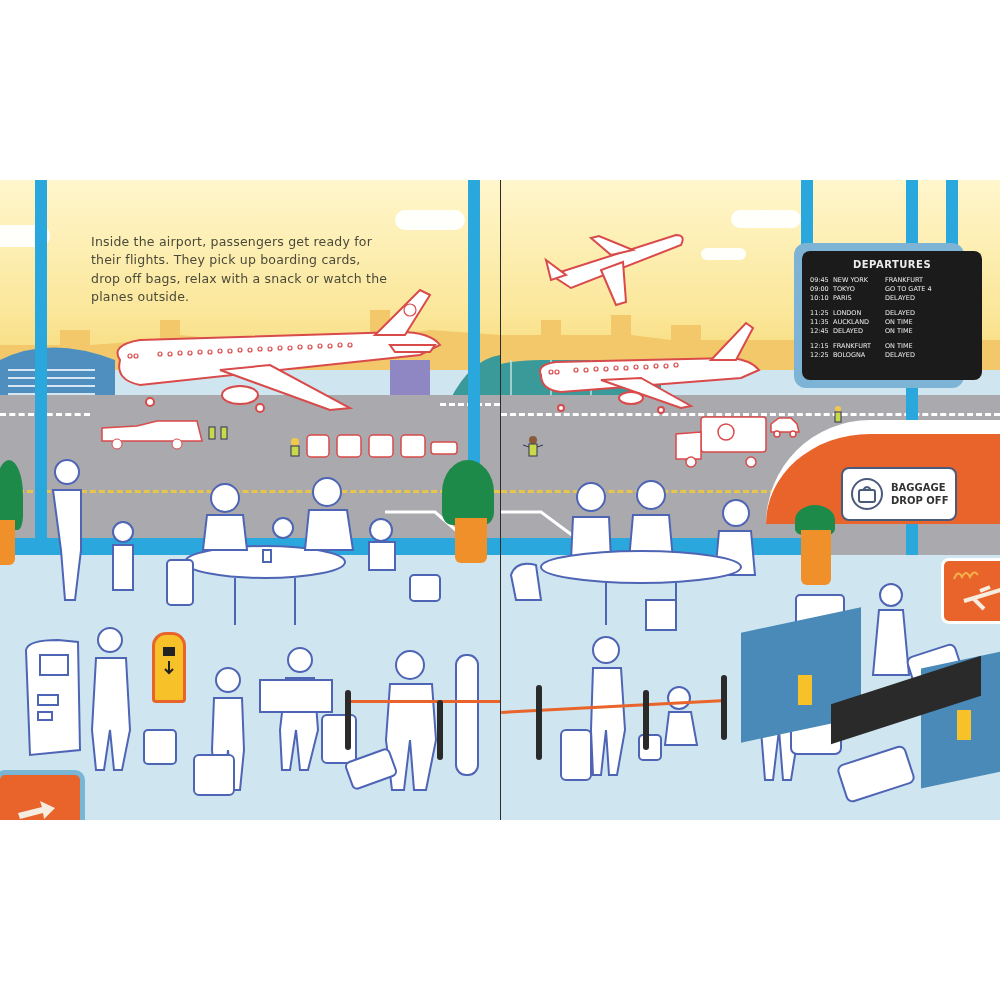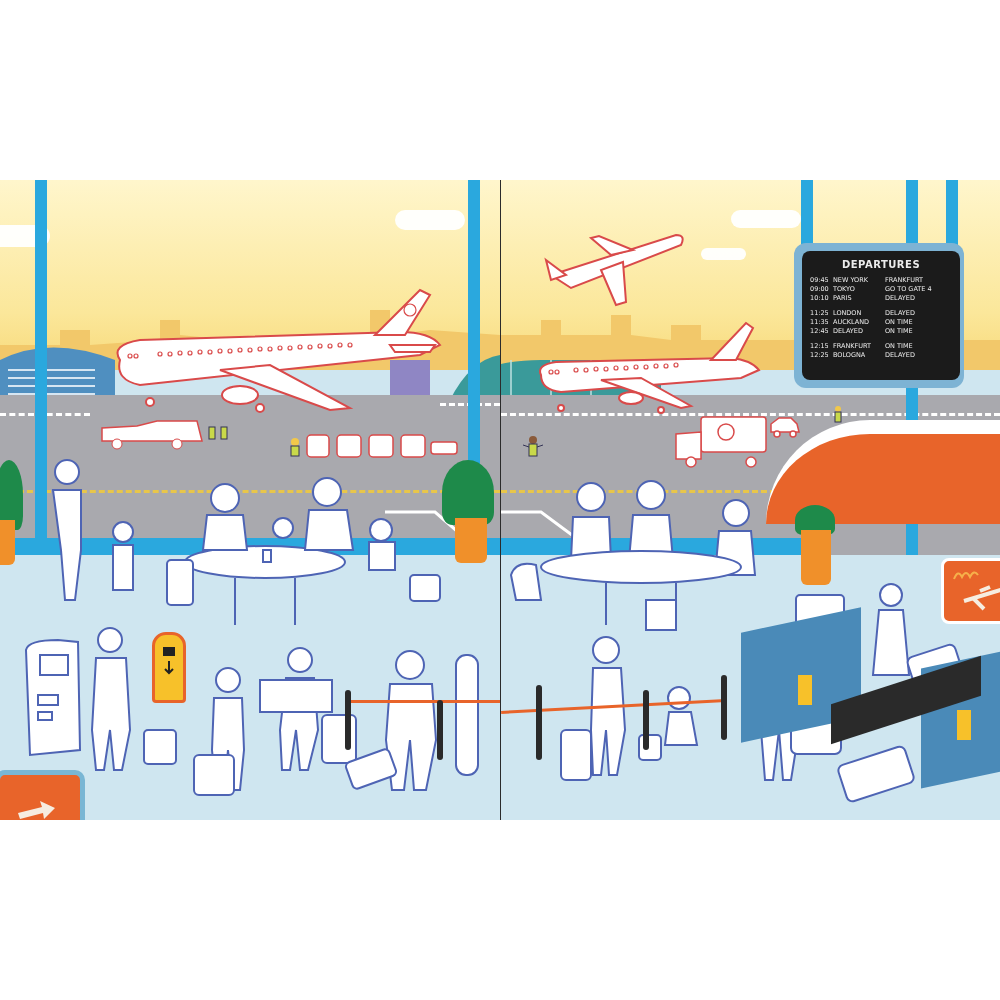--- a/index.html
+++ b/index.html
@@ -13,21 +13,21 @@
   .cloud{position:absolute;background:#ffffff;border-radius:20px;opacity:.95;}
   .skyline{position:absolute;left:0;width:100%;top:110px;height:80px;}
   .tarmac{position:absolute;left:0;top:215px;width:100%;height:160px;background:#a9a9ae;}
   .floor{position:absolute;left:0;top:375px;width:100%;height:265px;background:#cfe6f0;}
   .window-sill{position:absolute;left:0;top:358px;width:100%;height:20px;background:#2aa8de;}
   .mullion{position:absolute;top:0;width:12px;height:380px;background:#2aa8de;}
   .lane{position:absolute;left:0;top:310px;width:100%;height:0;border-top:3px dashed #e8c64a;}
   .white-lane{position:absolute;height:0;border-top:3px dashed #ffffff;}
   .intro{position:absolute;left:91px;top:40px;width:300px;font-size:12.5px;line-height:18.5px;color:#4a4a3a;font-family:"DejaVu Sans",sans-serif;letter-spacing:.2px;z-index:5;}
   .board-frame{position:absolute;left:293px;top:63px;width:170px;height:145px;background:#7db3d4;border-radius:12px;z-index:6;}
-  .board{position:absolute;left:8px;top:8px;width:158px;height:129px;background:#1b1b1b;border-radius:8px;color:#ececec;}
+  .board{position:absolute;left:8px;top:8px;width:180px;height:129px;background:#1b1b1b;border-radius:8px;color:#ececec;}
   .board h3{margin:8px 0 6px 0;font-size:10px;text-align:center;letter-spacing:.5px;font-weight:bold;}
   .board .row{display:flex;font-size:6.5px;line-height:9px;padding:0 12px 0 8px;}
   .board .row .t{width:23px;}
   .board .row .c{width:52px;}
   .board .gap{height:6px;}
   .post{position:absolute;width:10px;background:#2aa8de;z-index:4;}
   .baggage-canopy{position:absolute;left:265px;top:240px;width:260px;height:90px;background:#e8642a;border-top:14px solid #ffffff;border-radius:120px 0 0 0;z-index:7;}
   .baggage-sign{position:absolute;left:340px;top:287px;width:112px;height:50px;background:#ffffff;border:2px solid #4a5a7a;border-radius:8px;z-index:9;display:flex;align-items:center;}
   .baggage-sign .txt{font-size:10px;font-weight:bold;color:#333;line-height:13px;margin-left:6px;}
   .orange-sign{position:absolute;left:440px;top:378px;width:70px;height:60px;background:#e8642a;border:3px solid #ffffff;border-radius:8px;z-index:9;}
@@ -133,20 +133,21 @@
     <svg class="ill" style="left:285px;top:257px" width="20" height="30">
       <circle cx="10" cy="5" r="4" fill="#f2c84a"></circle>
         <rect x="6" y="9" width="8" height="10" fill="#c9d94a" stroke="#335"></rect>
     </svg>
 
     <div class="mullion" style="left:35px;"></div>
     <div class="mullion" style="left:468px;"></div>
     <div class="window-sill"></div>
     <div class="floor"></div>
 
+    <p class="intro">Inside the airport, passengers get ready for their flights. They pick up boarding cards, drop off bags, relax with a snack or watch the planes outside.</p>
 
     <div class="plant" style="left:-5px;top:280px;width:30px;height:130px;">
       <div class="leaves" style="left:0;top:0;width:28px;height:70px;"></div>
       <div class="pot" style="left:0;top:60px;width:20px;height:45px;"></div>
     </div>
     <div class="plant" style="left:440px;top:280px;width:55px;height:130px;">
       <div class="leaves" style="left:2px;top:0;width:52px;height:65px;"></div>
       <div class="pot" style="left:15px;top:58px;width:32px;height:45px;"></div>
     </div>
 
@@ -361,20 +362,31 @@
       </div>
     </div>
     <div class="post" style="left:405px;top:208px;height:40px;"></div>
 
     <div class="plant" style="left:292px;top:325px;width:45px;height:85px;">
       <div class="leaves" style="left:2px;top:0;width:40px;height:30px;"></div>
       <div class="pot" style="left:8px;top:25px;width:30px;height:55px;"></div>
     </div>
 
     <div class="baggage-canopy"></div>
+    <div class="baggage-sign">
+      <svg width="36" height="36" style="margin-left:6px">
+        <circle cx="18" cy="18" r="15" fill="none" stroke="#4a5a7a" stroke-width="2"></circle>
+        <rect x="10" y="14" width="16" height="12" rx="2" fill="none" stroke="#4a5a7a" stroke-width="2"></rect>
+        <path d="M14 14 Q18 8 22 14" fill="none" stroke="#4a5a7a" stroke-width="2"></path>
+      </svg>
+      <div class="txt">
+        <div>BAGGAGE</div>
+        <div>DROP OFF</div>
+      </div>
+    </div>
     <div class="orange-sign">
       <svg width="65" height="55">
         <path d="M10 18 Q14 8 18 16 Q22 8 26 16 Q30 8 34 14" fill="none" stroke="#f6b04a" stroke-width="2"></path>
         <path d="M20 40 L60 28 M30 38 L40 48 M36 30 L46 26" stroke="#f6ede0" stroke-width="4" fill="none"></path>
       </svg>
     </div>
     <div class="counter" style="left:240px;top:440px;width:120px;height:110px;transform:skewY(-12deg);"></div>
     <div class="counter" style="left:420px;top:480px;width:80px;height:120px;transform:skewY(-12deg);"></div>
     <div class="belt" style="left:330px;top:500px;width:150px;height:40px;transform:skewY(-18deg);"></div>
     <div style="position:absolute;left:297px;top:495px;width:14px;height:30px;background:#f7c12a;z-index:10;"></div>

